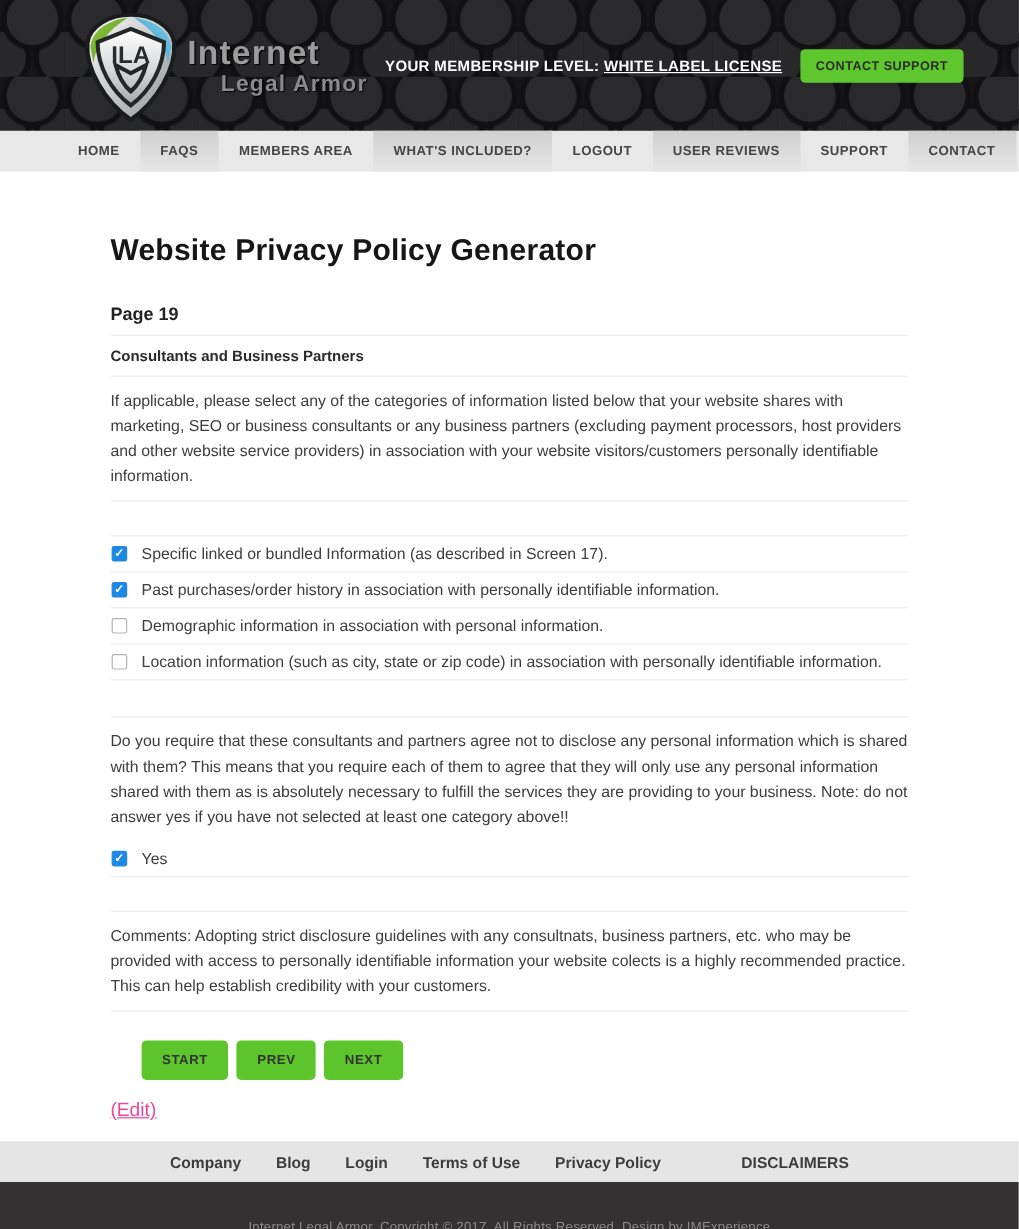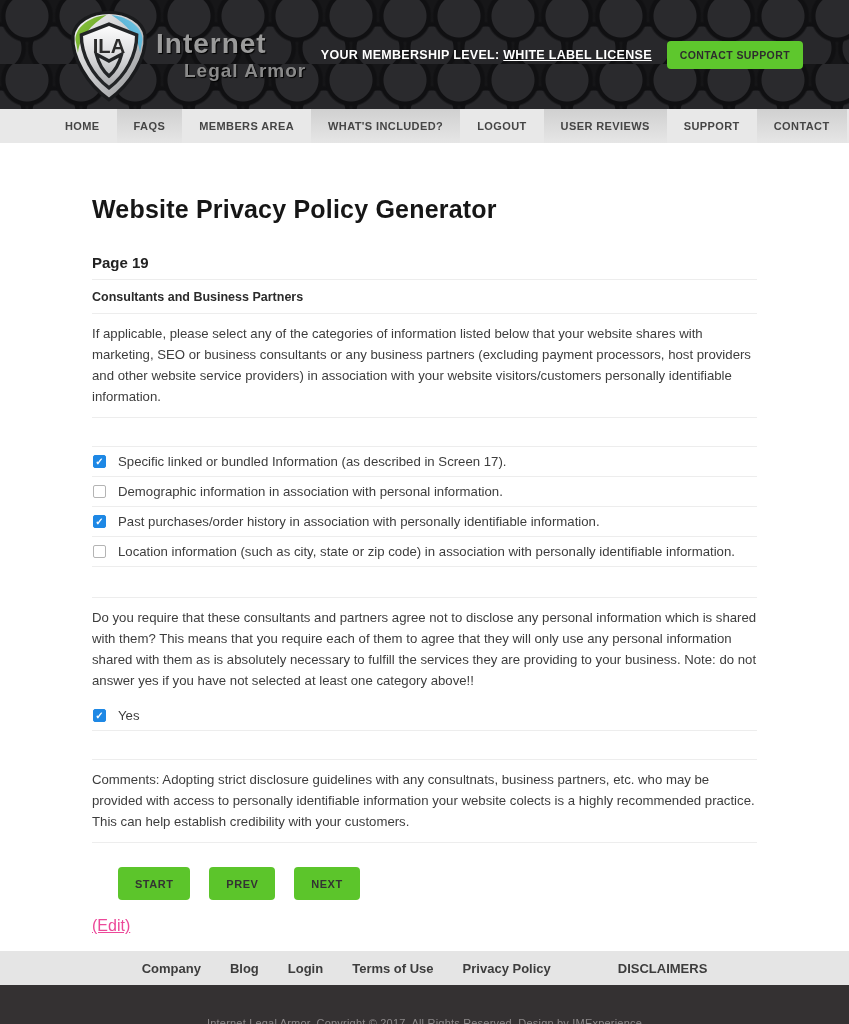--- a/index.html
+++ b/index.html
@@ -74,21 +74,21 @@
   .checkbox {
     width: 13px; height: 13px; flex: 0 0 13px; border-radius: 2px;
     border: 1px solid #b4b4b4; background: #fff; cursor: pointer;
     display: inline-flex; align-items: center; justify-content: center;
   }
   .checkbox[data-checked="true"] { background: #1e88e5; border-color: #1e88e5; }
   .checkbox[data-checked="true"]::after {
     content: "✓"; color: #fff; font-size: 10px; font-weight: bold; line-height: 1;
   }
 
-  .button-row { margin-top: 24px; display: flex; gap: 19px; padding-left: 26px; }
+  .button-row { margin-top: 24px; display: flex; gap: 7px; padding-left: 26px; }
   .btn-green {
     background: #5cc52b; border: none; border-radius: 4px;
     font-family: inherit; font-size: 11px; font-weight: bold; letter-spacing: .5px;
     color: #333333; padding: 0 17px; height: 33px; cursor: pointer;
   }
   .edit-link {
     display: inline-block; margin-top: 17px; font-size: 16px;
     color: #ec4899; text-decoration: underline; cursor: pointer;
   }
 
@@ -171,26 +171,26 @@
   <hr class="rule after-heading">
   <p class="body-text">If applicable, please select any of the categories of information listed below that your website shares with marketing, SEO or business consultants or any business partners (excluding payment processors, host providers and other website service providers) in association with your website visitors/customers personally identifiable information.</p>
   <hr class="rule">
   <hr class="rule spacer">
 
   <div class="check-row">
     <span class="checkbox" data-checked="true"></span>
     <span class="label">Specific linked or bundled Information (as described in Screen 17).</span>
   </div>
   <div class="check-row">
+    <span class="checkbox" data-checked="true"></span>
+    <span class="label">Past purchases/order history in association with personally identifiable information.</span>
+  </div>
+  <div class="check-row">
     <span class="checkbox" data-checked="false"></span>
     <span class="label">Demographic information in association with personal information.</span>
-  </div>
-  <div class="check-row">
-    <span class="checkbox" data-checked="true"></span>
-    <span class="label">Past purchases/order history in association with personally identifiable information.</span>
   </div>
   <div class="check-row">
     <span class="checkbox" data-checked="false"></span>
     <span class="label">Location information (such as city, state or zip code) in association with personally identifiable information.</span>
   </div>
 
   <hr class="rule gap">
   <p class="body-text">Do you require that these consultants and partners agree not to disclose any personal information which is shared with them? This means that you require each of them to agree that they will only use any personal information shared with them as is absolutely necessary to fulfill the services they are providing to your business. Note: do not answer yes if you have not selected at least one category above!!</p>
   <div class="check-row">
     <span class="checkbox" data-checked="true"></span>

